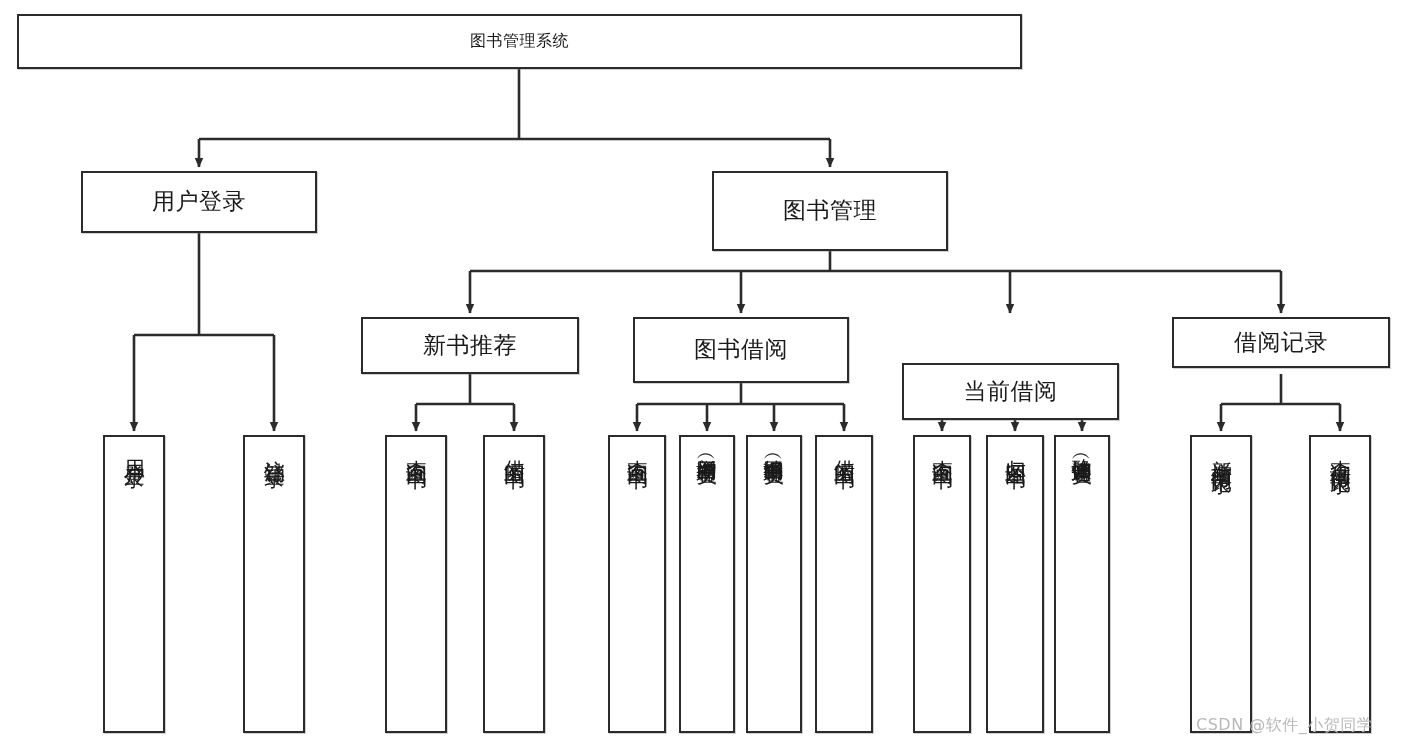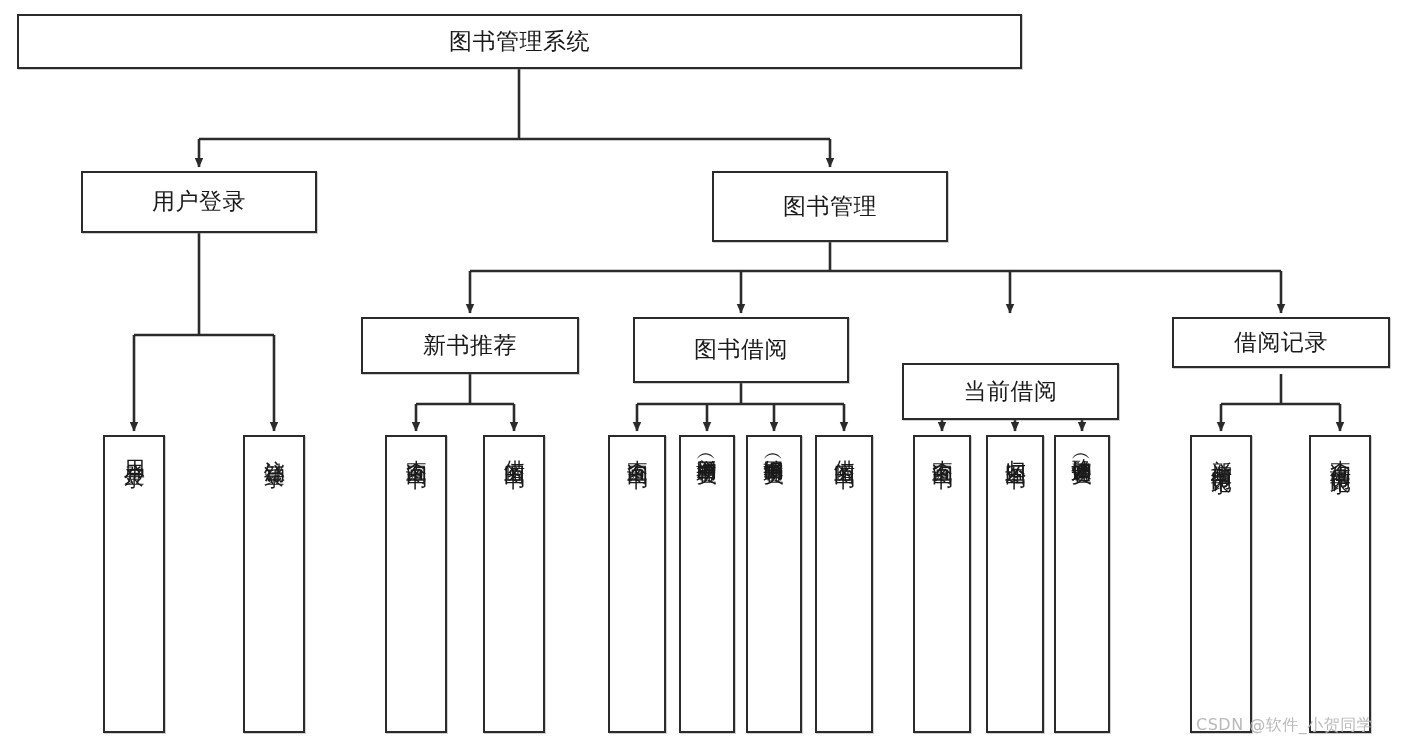--- a/index.html
+++ b/index.html
@@ -41,21 +41,21 @@
     text-align: center;
     line-height: 1.18;
   }
   
   .node.h .label {
     writing-mode: horizontal-tb;
     font-size: 23px;
     letter-spacing: 0.5px;
   }
   .node.root .label {
-    font-size: 23px;
+    font-size: 16px;
   }
   
   .node.v {
     align-items: flex-start;
     justify-content: center;
     padding-top: 6px;
   }
   .node.v .label {
     writing-mode: vertical-rl;
     text-orientation: upright;
@@ -134,21 +134,21 @@
   </svg>
 
   <div class="node h root" id="node-root" style="left: 17px; top: 14px; width: 1005px; height: 55px;">
     <span class="label">图书管理系统</span>
   </div>
 
   <div id="level2-layer">
       <div class="node h" style="left: 81px; top: 171px; width: 236px; height: 62px;">
         <span class="label">用户登录</span>
       </div>
-      <div class="node h" style="left: 712px; top: 171px; width: 236px; height: 71px;">
+      <div class="node h" style="left: 712px; top: 171px; width: 236px; height: 80px;">
         <span class="label">图书管理</span>
       </div>
     </div>
   <div id="level3-layer">
       <div class="node h" style="left: 361px; top: 317px; width: 218px; height: 57px;">
         <span class="label">新书推荐</span>
       </div>
       <div class="node h" style="left: 633px; top: 317px; width: 216px; height: 66px;">
         <span class="label">图书借阅</span>
       </div>

